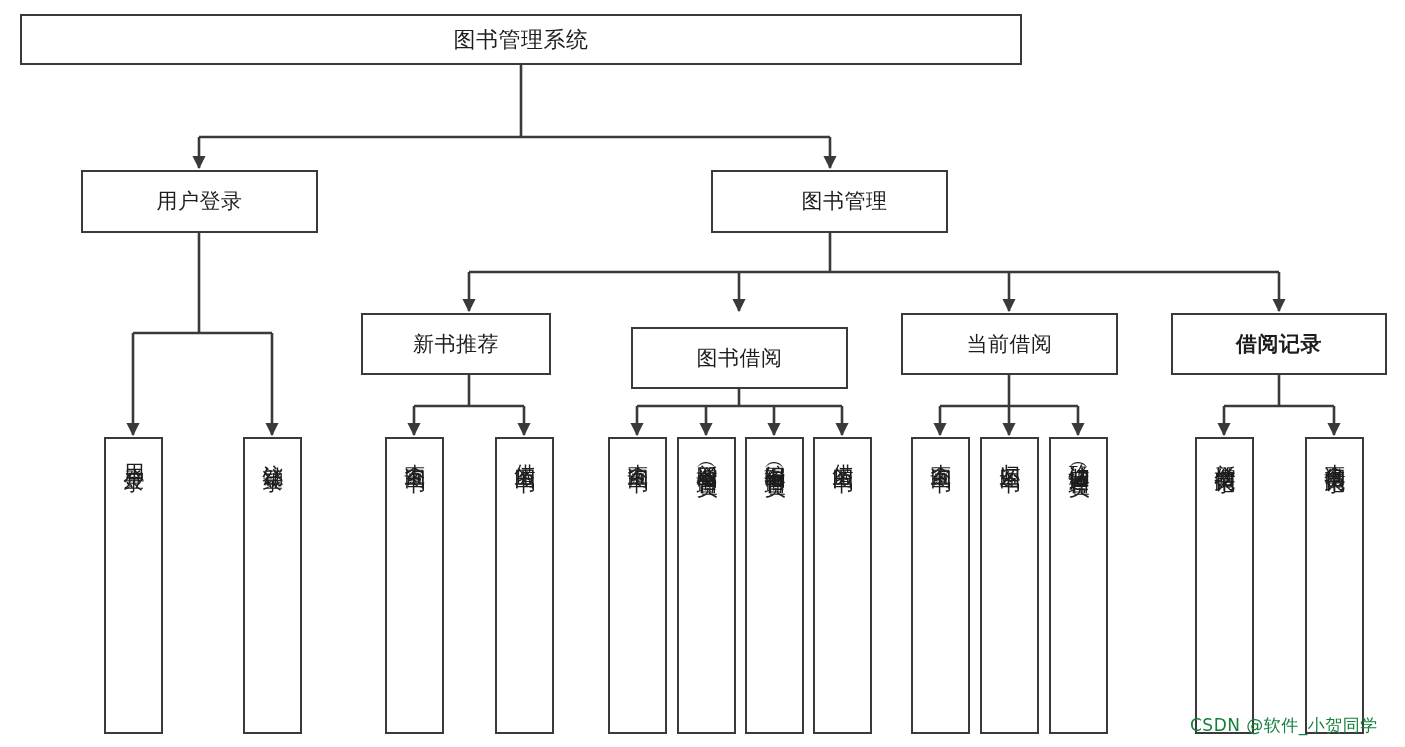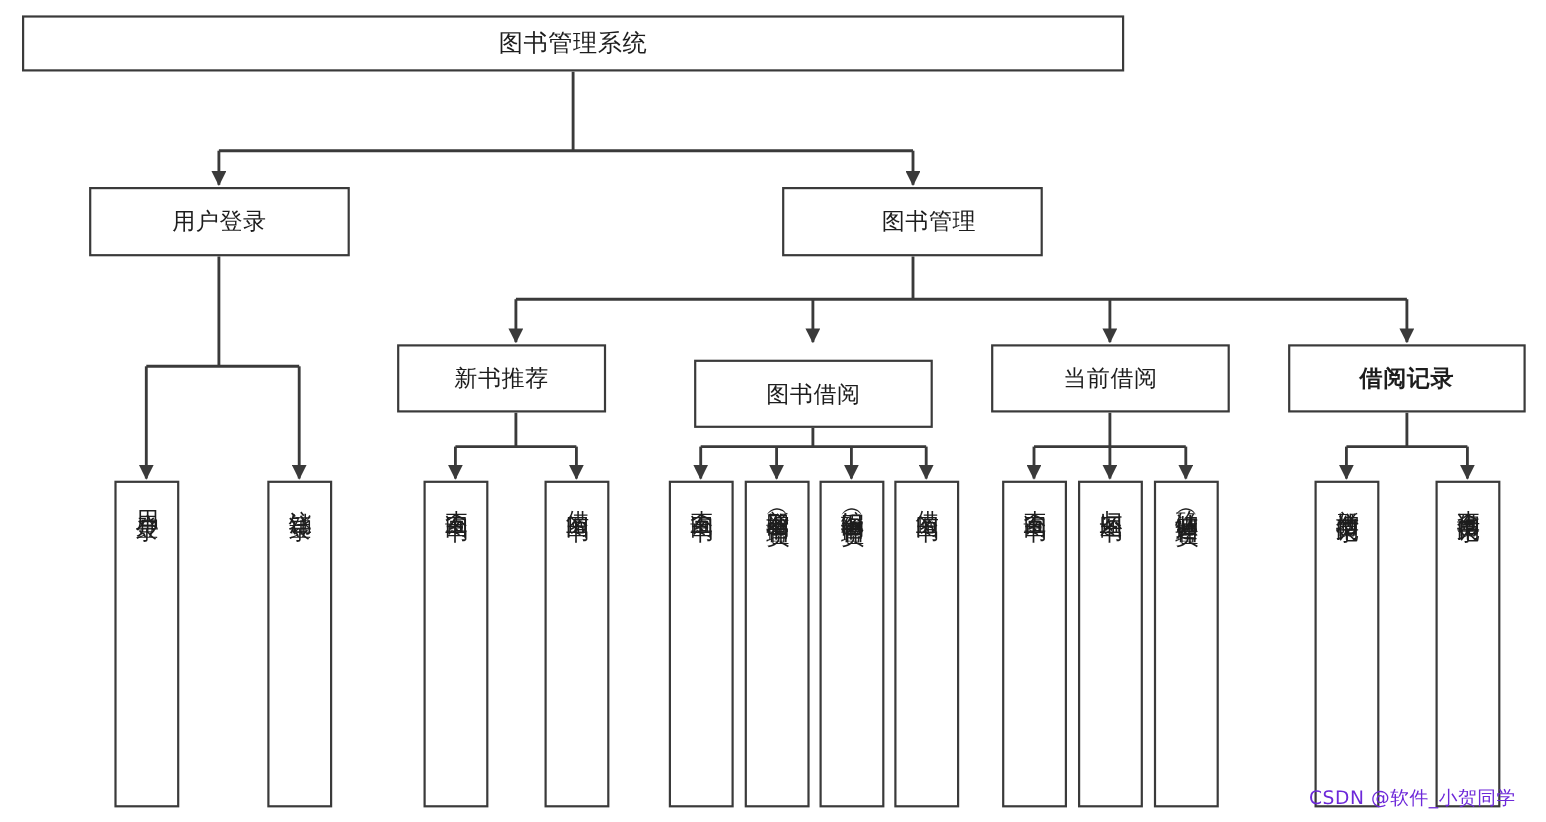--- a/index.html
+++ b/index.html
@@ -65,21 +65,21 @@
     white-space: nowrap;
   }
   .node.vert.tall .lbl {
     letter-spacing: 2px;
   }
   #watermark {
     position: absolute;
     left: 1190px;
     top: 714px;
     font-size: 17px;
-    color: #6d28d9;
+    color: #15803d;
     letter-spacing: 0.5px;
     white-space: nowrap;
     user-select: none;
   }
 </style>
 </head>
 <body>
 
 <div id="canvas">
 

